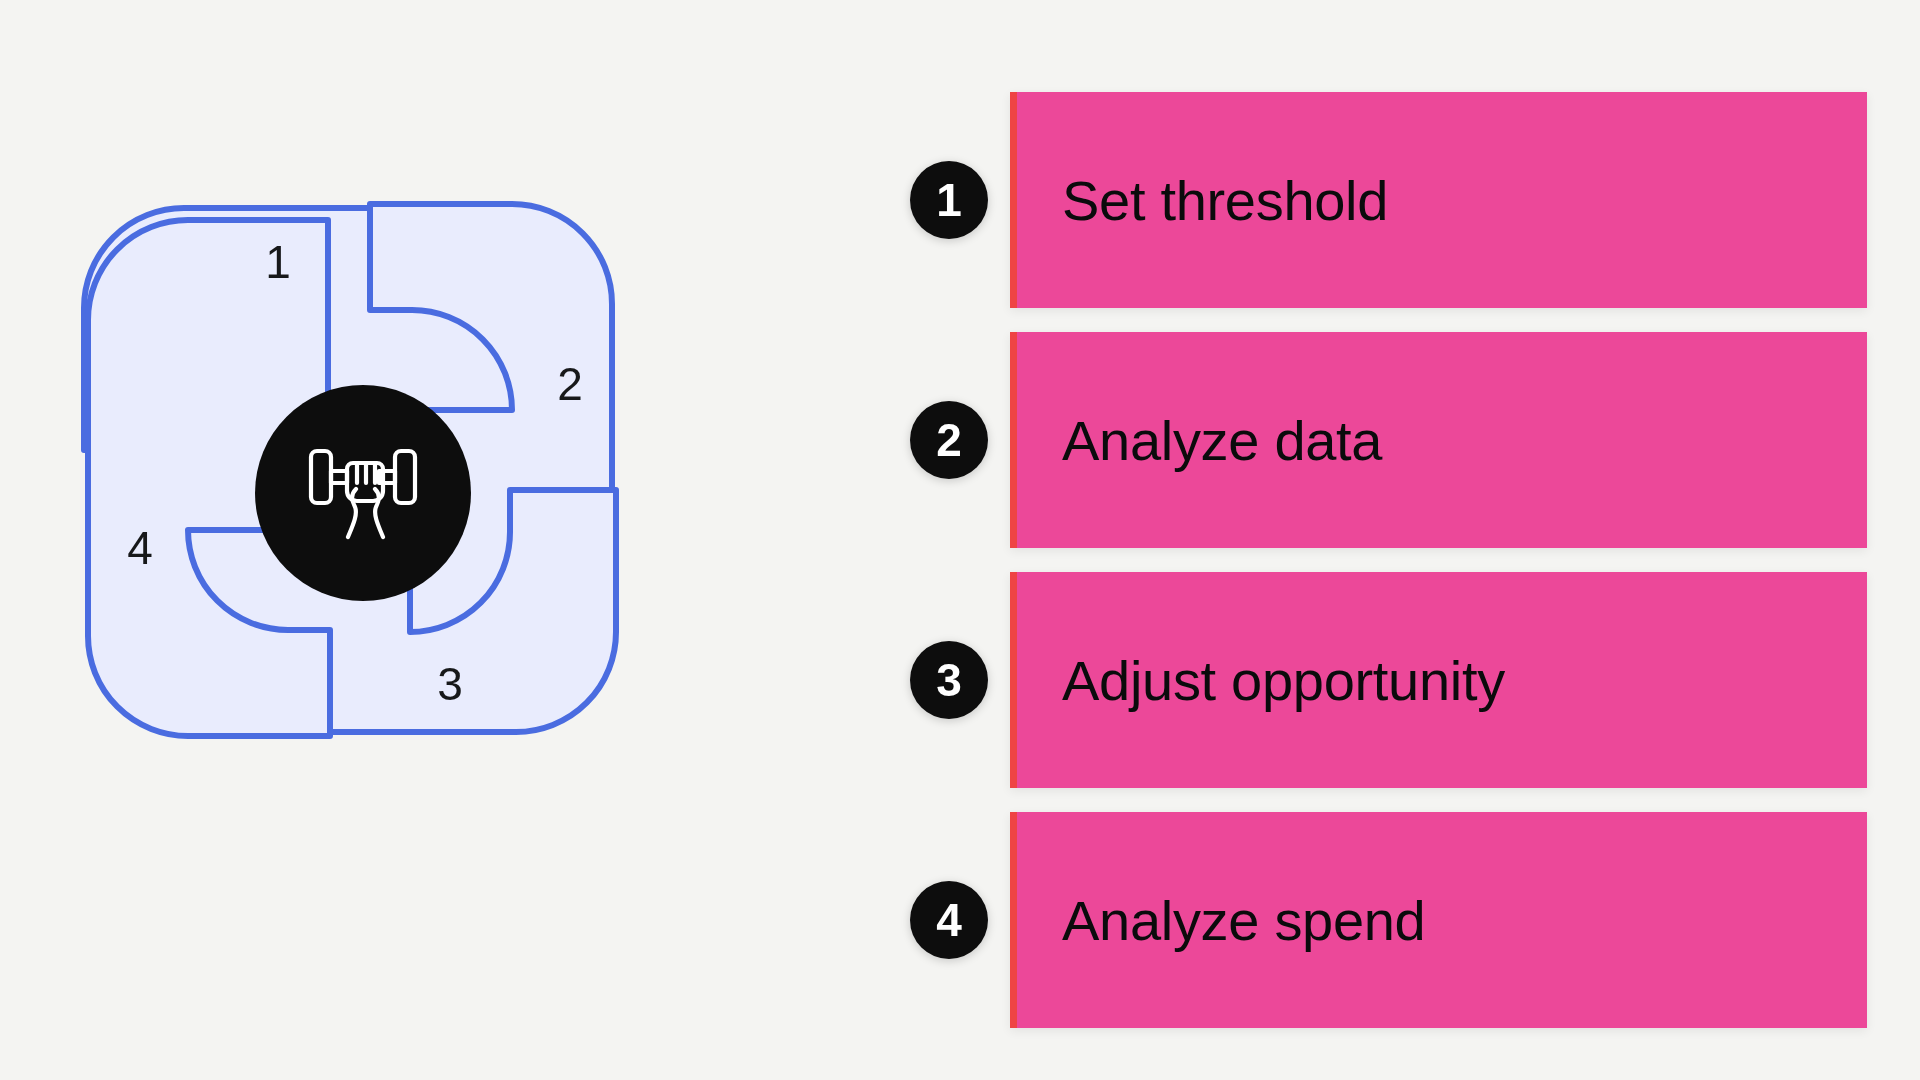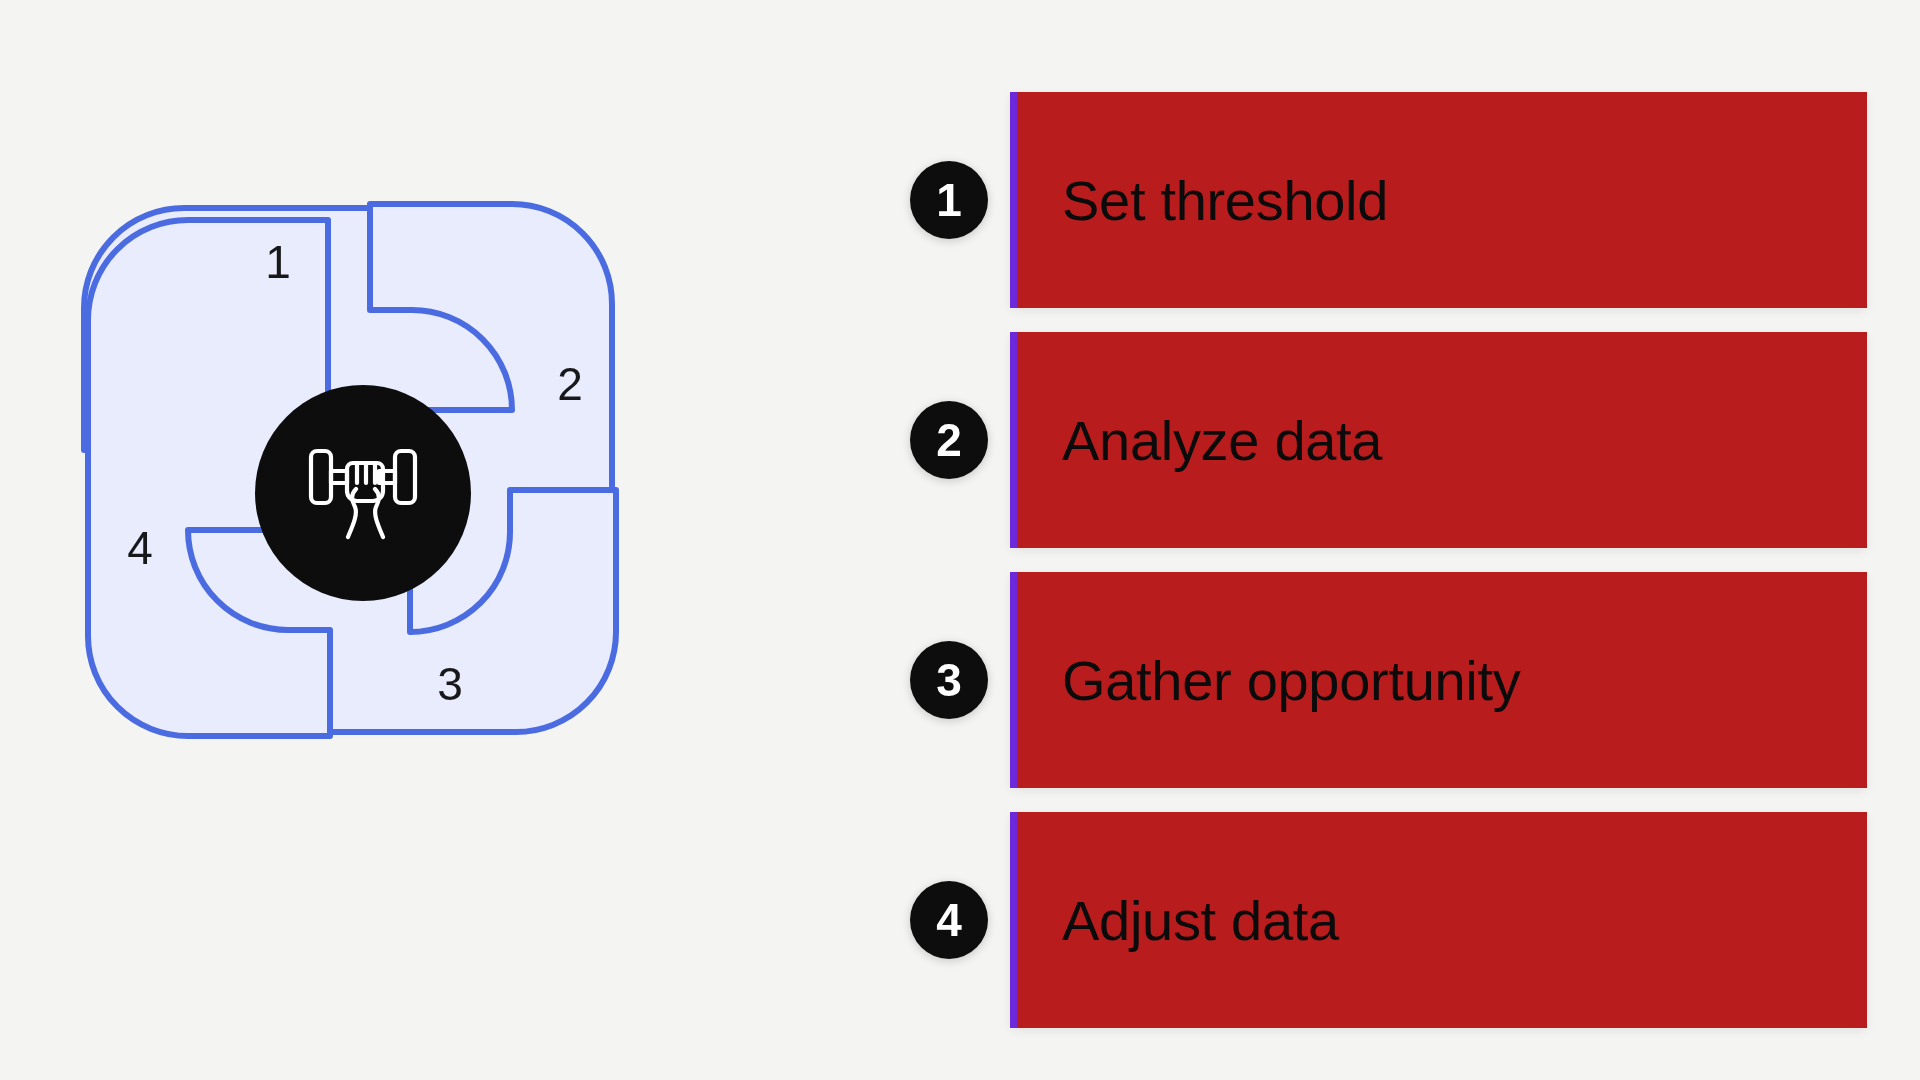--- a/index.html
+++ b/index.html
@@ -97,22 +97,22 @@
     line-height: 1;
     z-index: 3;
     box-shadow: 0 2px 10px rgba(0,0,0,0.18);
   }
   .step-card {
     position: absolute;
     left: 110px;
     right: 13px;
     top: 0;
     bottom: 0;
-    background: #b91c1c;
-    border-left: 7px solid #6d28d9;
+    background: #ec4899;
+    border-left: 7px solid #ef4444;
     box-shadow: 0 3px 10px rgba(0,0,0,0.07);
     display: flex;
     align-items: center;
   }
   .step-label {
     font-size: 56px;
     color: #0b0b0c;
     padding-left: 45px;
     letter-spacing: -0.3px;
     white-space: nowrap;
@@ -202,25 +202,25 @@
     <div class="step-row">
       <div class="step-badge">2</div>
       <div class="step-card">
         <div class="step-label">Analyze data</div>
       </div>
     </div>
 
     <div class="step-row">
       <div class="step-badge">3</div>
       <div class="step-card">
-        <div class="step-label">Gather opportunity</div>
+        <div class="step-label">Adjust opportunity</div>
       </div>
     </div>
 
     <div class="step-row">
       <div class="step-badge">4</div>
       <div class="step-card">
-        <div class="step-label">Adjust data</div>
+        <div class="step-label">Analyze spend</div>
       </div>
     </div>
 
   </div>
 </div>
 
 </body></html>

